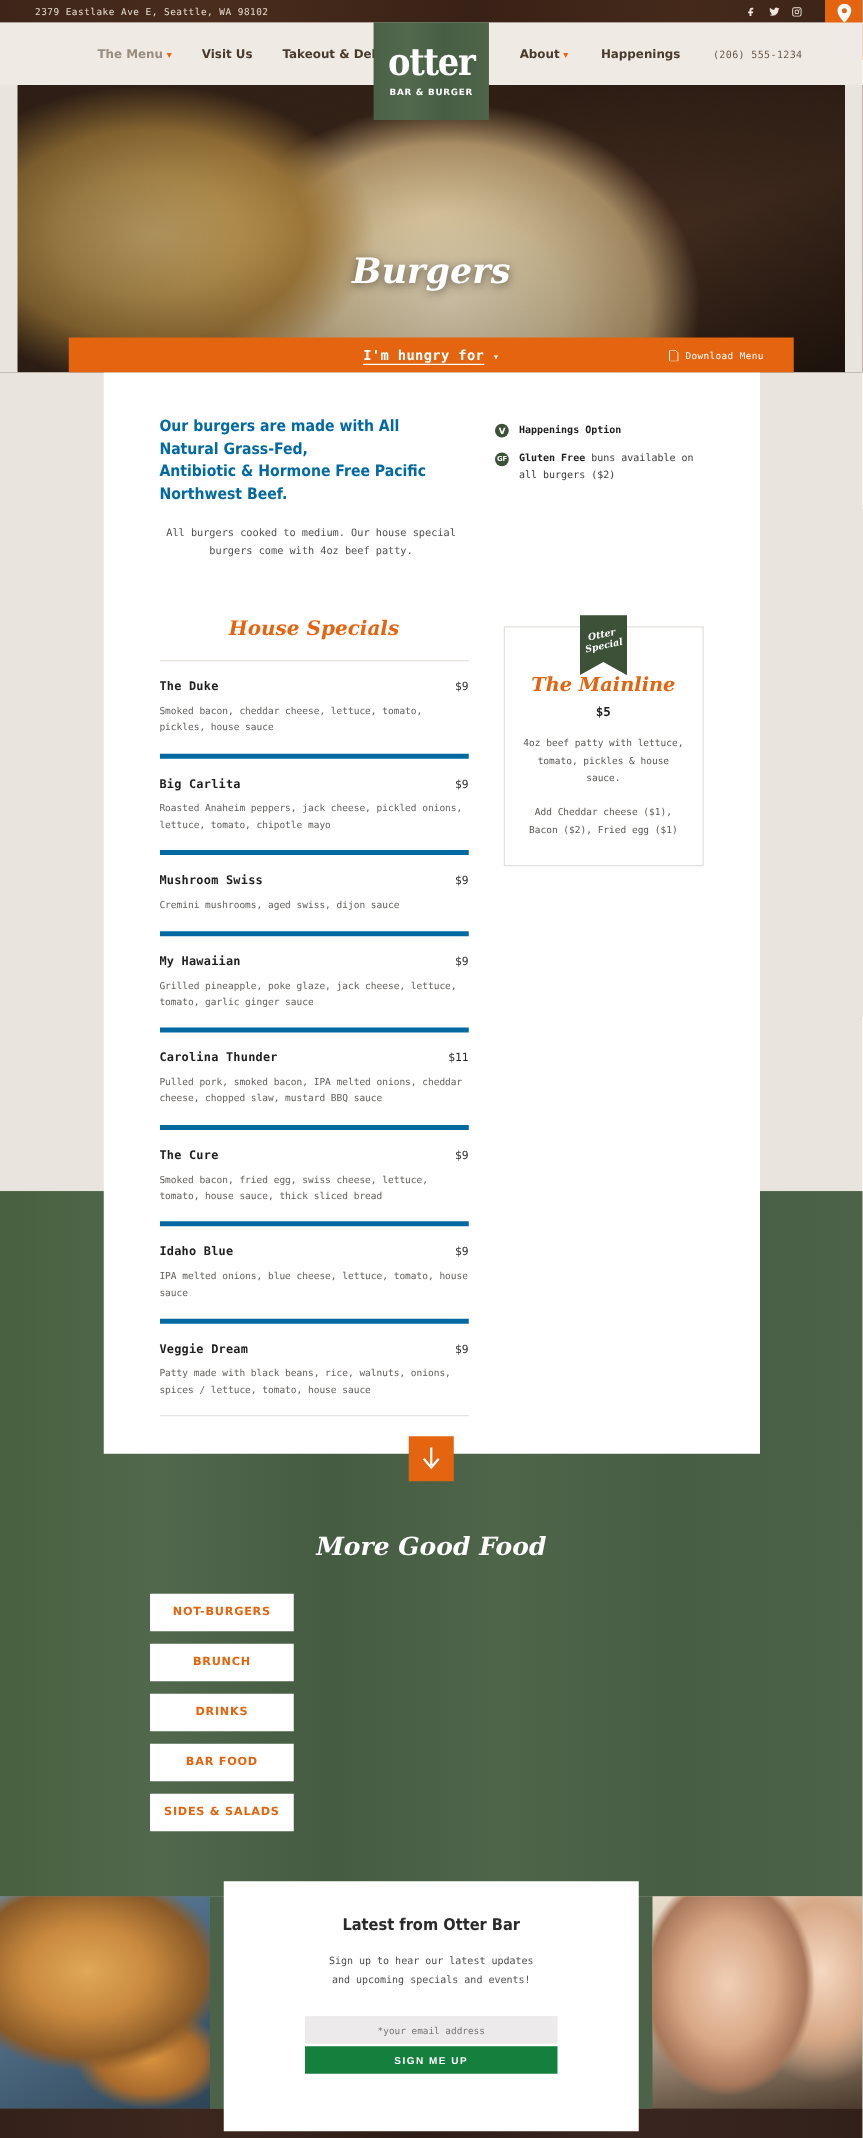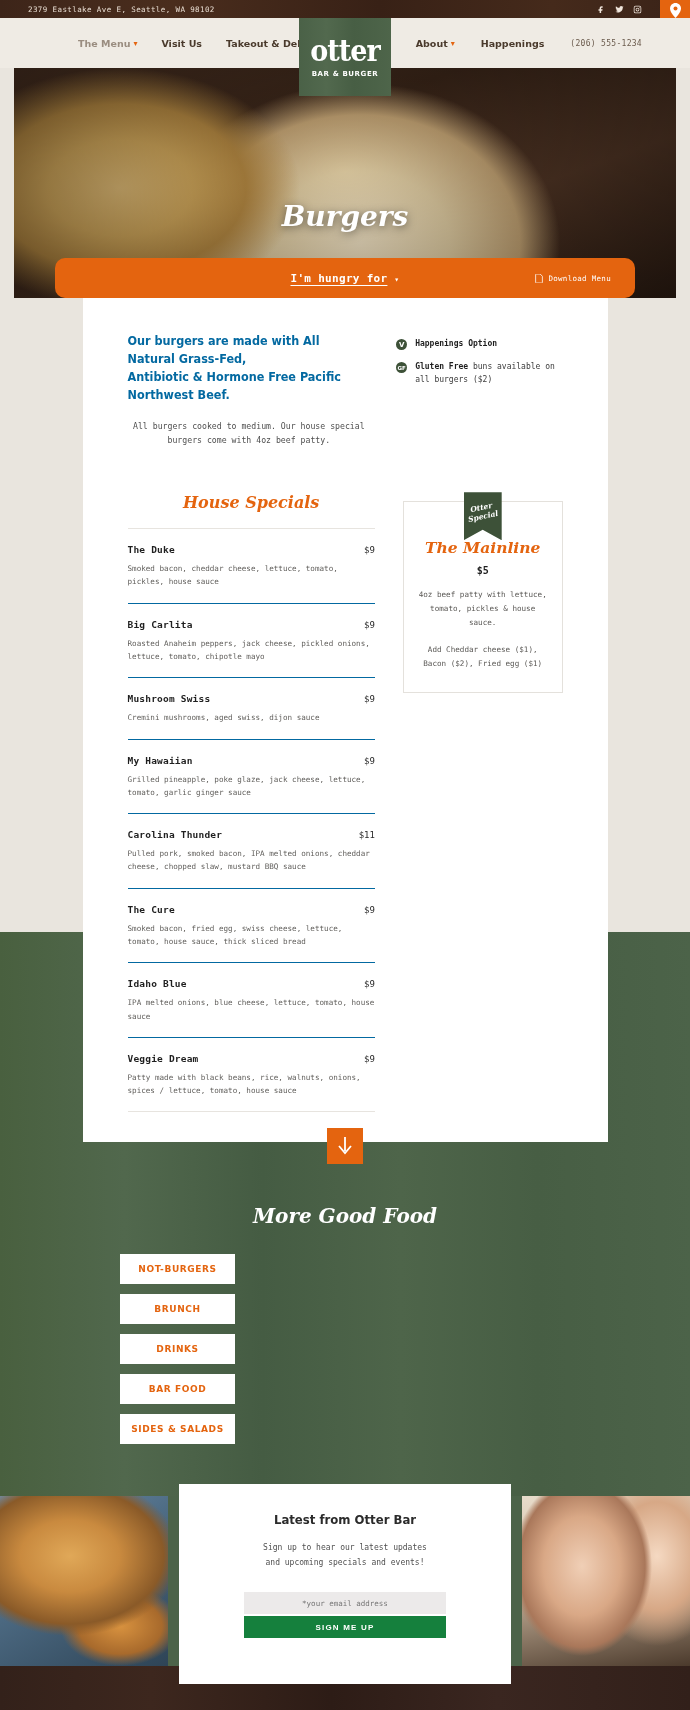--- a/index.html
+++ b/index.html
@@ -114,22 +114,22 @@
     text-shadow: 0 2px 8px rgba(0,0,0,.5);
   }
   .hero-side-l, .hero-side-r {
     position: absolute; top: 0; bottom: 0; width: 14px; background: #e9e5de;
   }
   .hero-side-l { left: 0; } .hero-side-r { right: 0; }
 
   
   .actionbar {
     position: absolute; left: 55px; right: 55px; bottom: 0;
-    height: 40px; background: #e4640f;
-    display: flex; align-items: center; z-index: 10; border-radius: 10px;
+    height: 28px; background: #e4640f;
+    display: flex; align-items: center; z-index: 10;
   }
   .hungry {
     flex: 1; text-align: center;
     color: #fff; font-family: "DejaVu Sans Mono", monospace;
     font-size: 11px; font-weight: bold; letter-spacing: .3px;
     cursor: pointer;
   }
   .hungry u { text-underline-offset: 3px; }
   .download {
     position: absolute; right: 24px;
@@ -179,21 +179,21 @@
   .legend-txt b { color: #1e1e1e; }
 
   
   .menu-wrap { display: flex; padding: 46px 45px 0; gap: 28px; align-items: flex-start; }
   .menu-col { width: 248px; }
   .section-title {
     text-align: center; color: #e4640f;
     font-family: "DejaVu Serif", serif; font-style: italic; font-weight: bold;
     font-size: 16px; margin-bottom: 16px;
   }
-  .menu-item { border-top: 1px solid #0369a1; padding: 15px 0 14px; }
+  .menu-item { border-top: 4px solid #0369a1; padding: 15px 0 14px; }
   .menu-item:first-of-type { border-top: 1px solid #e7e4df; }
   .mi-head { display: flex; justify-content: space-between; align-items: baseline; }
   .mi-name {
     font-family: "DejaVu Sans Mono", monospace;
     font-size: 9.5px; font-weight: bold; color: #1f1f1f; letter-spacing: .2px;
     display: flex; align-items: center; gap: 5px;
   }
   .mi-price {
     font-family: "DejaVu Sans Mono", monospace;
     font-size: 9px; color: #2a2a2a;

